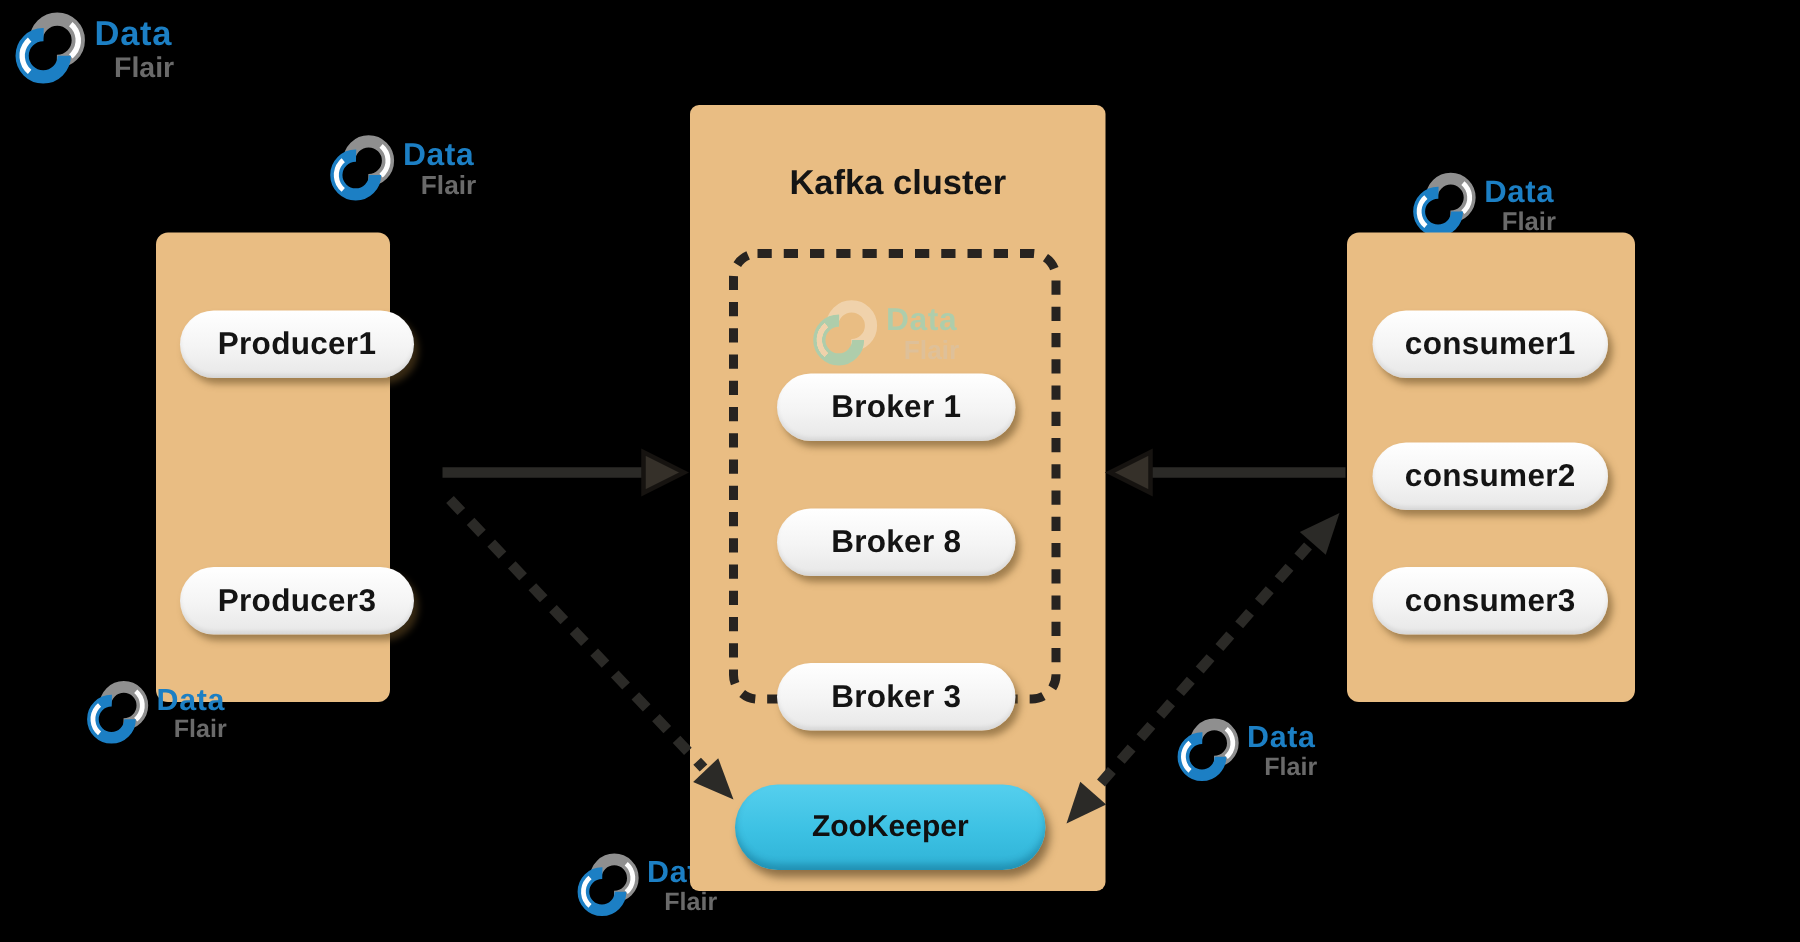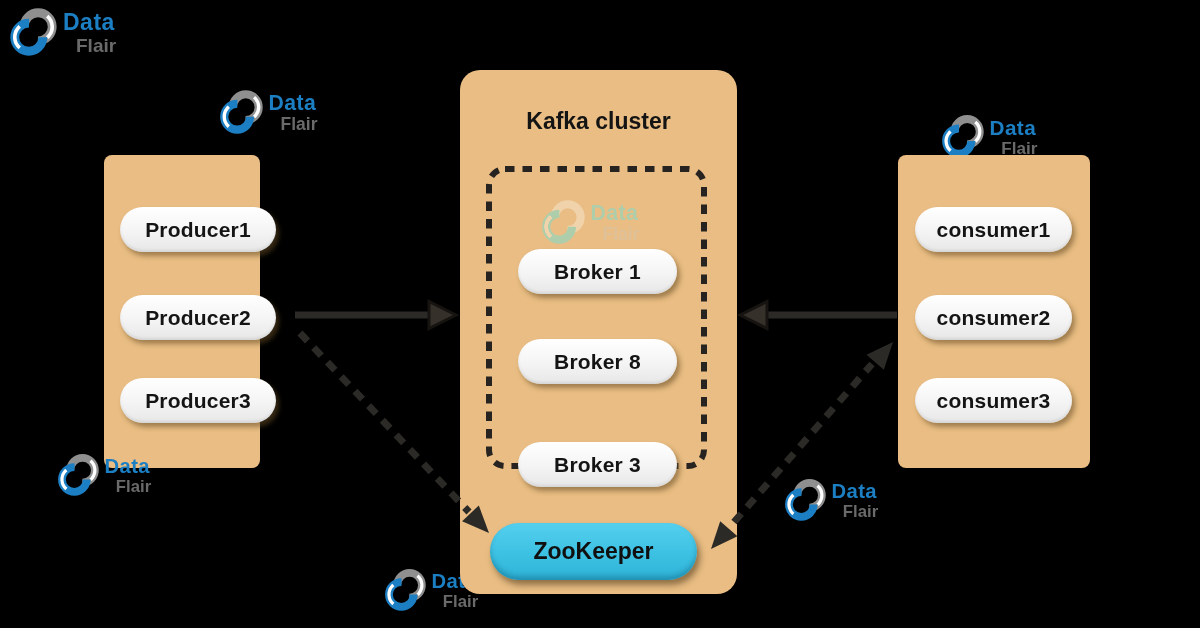--- a/index.html
+++ b/index.html
@@ -4,21 +4,21 @@
 <style>
   html,body { margin:0; padding:0; background:#000; }
   .canvas {
     position:relative; width:1200px; height:628px; background:#000000;
     font-family:"Liberation Sans", sans-serif; overflow:hidden;
   }
 
   
   .panel { position:absolute; background:#e9bd83; border-radius:8px; z-index:2; }
   .panel-producers { left:104px; top:155px; width:156px; height:313px; }
-  .panel-cluster   { left:460px; top:70px;  width:277px; height:524px; border-radius:20px; }
+  .panel-cluster   { left:460px; top:70px;  width:277px; height:524px; border-radius:6px; }
   .panel-consumers { left:898px; top:155px; width:192px; height:313px; }
 
   
   .pill {
     position:absolute; height:45px; border-radius:23px;
     background:linear-gradient(180deg,#ffffff 0%,#f4f4f4 55%,#e7e7e7 100%);
     box-shadow:3px 4px 5px rgba(100,75,35,.55), inset 0 -2px 3px rgba(0,0,0,.08);
     display:flex; align-items:center; justify-content:center;
     font-weight:bold; font-size:21px; color:#141414; letter-spacing:.2px;
   }
@@ -35,21 +35,21 @@
   }
 
   .broker-frame-svg { position:absolute; left:23px; top:93px; }
 
   .zookeeper {
     position:absolute; left:30px; top:453px; width:207px; height:57px;
     border-radius:29px;
     background:linear-gradient(180deg,#55cfee 0%,#3cc1e3 55%,#2fb2d6 100%);
     box-shadow:3px 5px 6px rgba(70,50,20,.55), inset 0 -4px 5px rgba(0,70,100,.30);
     display:flex; align-items:center; justify-content:center;
-    font-weight:bold; font-size:23px; color:#101010;
+    font-weight:bold; font-size:20px; color:#101010;
   }
 
   
   .arrows { position:absolute; left:0; top:0; z-index:4; pointer-events:none; }
   .solid  { stroke:#2b2a27; stroke-width:7; }
   .dashed { stroke:#2b2a27; stroke-width:7; stroke-dasharray:11 9; }
   .head-outline { fill:#353029; stroke:#161310; stroke-width:3; }
   .head-solid   { fill:#2b2a27; }
 
   
@@ -71,21 +71,20 @@
   .logo-7 { left:540px; top:198px; transform:scale(.92); z-index:5;
             opacity:.32; filter:brightness(1.9); }
 </style>
 </head>
 <body>
 
 <div class="canvas">
 
   <div class="panel panel-producers">
     <div class="pill p-1">Producer1</div>
-    <div class="pill p-2">Producer2</div>
     <div class="pill p-3">Producer3</div>
   </div>
 
   <div class="panel panel-cluster">
     <div class="cluster-title">Kafka cluster</div>
     <svg class="broker-frame-svg" width="227" height="309" viewBox="0 0 227 309">
       <rect x="6" y="6" width="215" height="297" rx="16" fill="none" stroke="#272320" stroke-width="6" stroke-dasharray="9.5 8"></rect>
     </svg>
     <div class="pill b-1">Broker 1</div>
     <div class="pill b-2">Broker 8</div>

